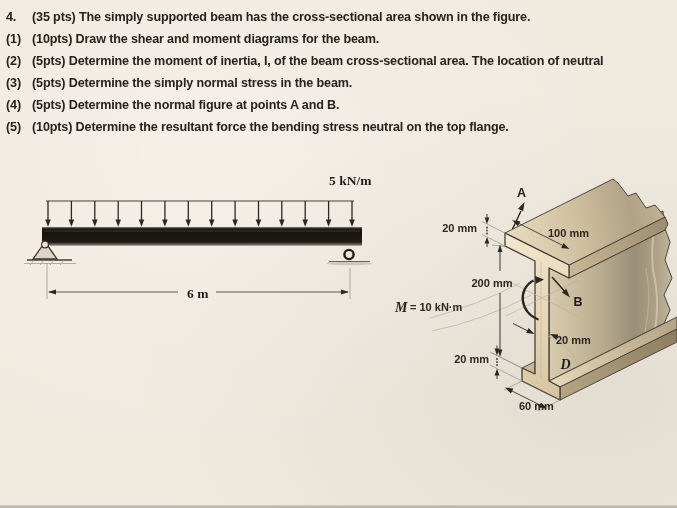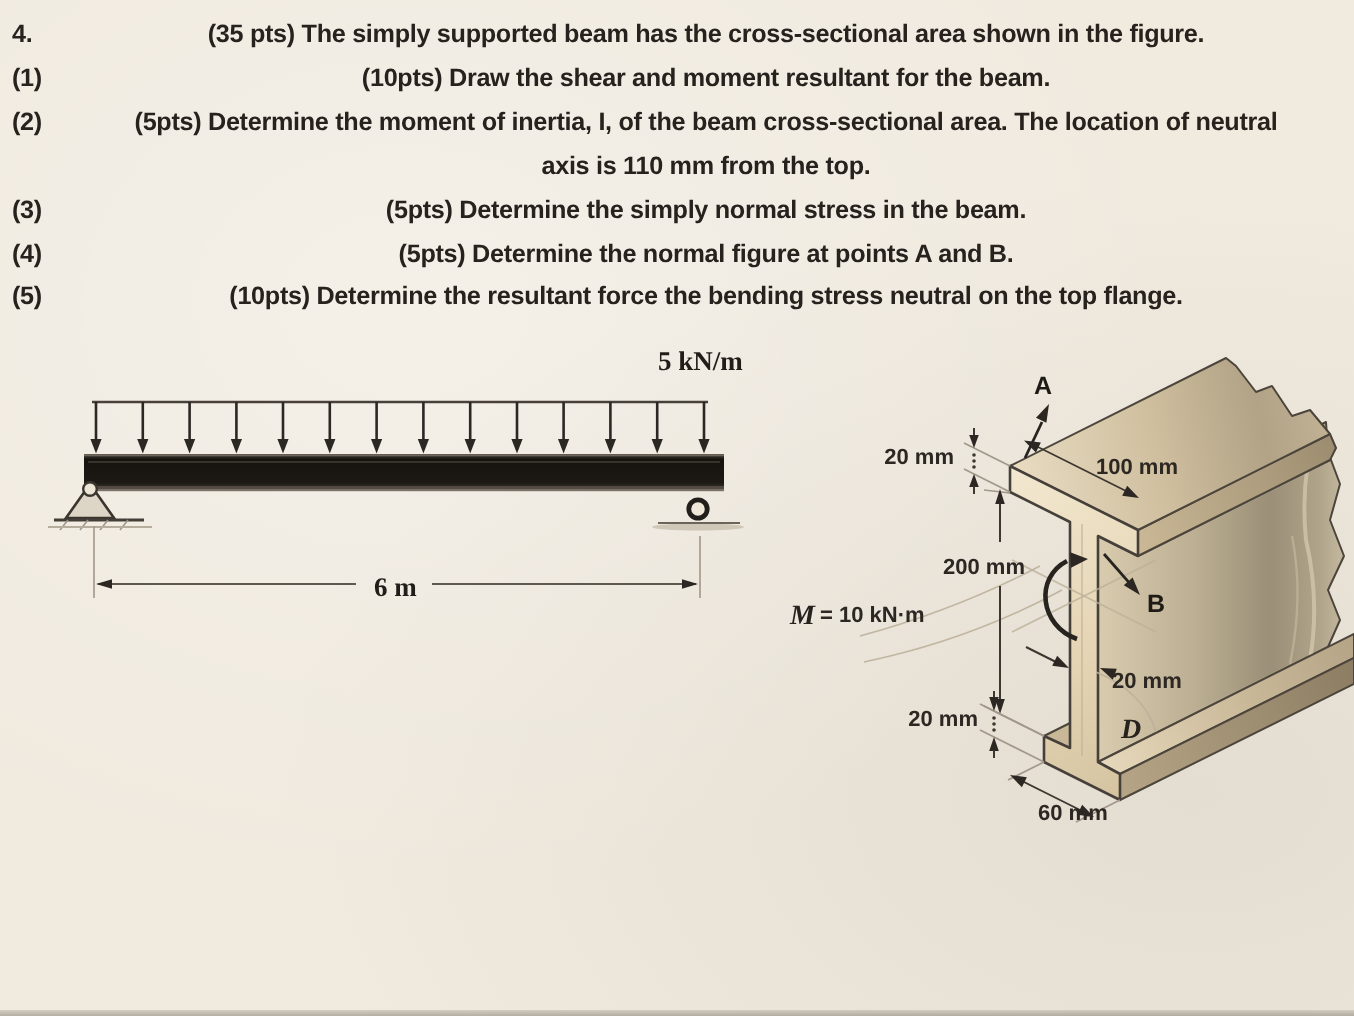--- a/index.html
+++ b/index.html
@@ -11,21 +11,21 @@
       #f0eadf;
     font-family:"Liberation Sans",sans-serif;
   }
   .text-block{
     position:absolute;top:7px;left:6px;width:668px;
     color:#27221d;font-size:12.6px;font-weight:600;letter-spacing:-0.15px;
     line-height:21.9px;
   }
   .prob-row{display:flex;white-space:nowrap;overflow:hidden;}
   .prob-marker{width:26px;flex:0 0 26px;}
-  .prob-text{flex:1;text-align:center;}
+  .prob-text{flex:1;}
   .fig-svg{position:absolute;left:0;top:0;}
   .photo-edge{position:absolute;left:0;right:0;bottom:0;height:3px;
     background:linear-gradient(#c6bfb2,#928c82);opacity:.65;}
   
   .ln{stroke:#3c3731;stroke-width:1;fill:none;}
   .ln-thin{stroke:#a1978a;stroke-width:0.8;fill:none;}
   .ln-faint{stroke:#bcb09a;stroke-width:0.8;fill:none;}
   .ah{fill:#2c2722;stroke:none;}
   .dim-txt{font:600 11px "Liberation Sans",sans-serif;fill:#2c2722;}
   .serif-txt{font:600 13.5px "Liberation Serif",serif;fill:#211d18;}
@@ -251,31 +251,27 @@
     </g>
   </svg>
 
   <div class="text-block">
     <div class="prob-row">
       <span class="prob-marker">4.</span>
       <span class="prob-text">(35 pts) The simply supported beam has the cross-sectional area shown in the figure.</span>
     </div>
     <div class="prob-row">
       <span class="prob-marker">(1)</span>
-      <span class="prob-text">(10pts) Draw the shear and moment resultant for the beam.</span>
+      <span class="prob-text">(10pts) Draw the shear and moment diagrams for the beam.</span>
     </div>
     <div class="prob-row">
       <span class="prob-marker">(2)</span>
       <span class="prob-text">(5pts) Determine the moment of inertia, I, of the beam cross-sectional area. The location of neutral</span>
     </div>
     <div class="prob-row">
-      <span class="prob-marker"></span>
-      <span class="prob-text">axis is 110 mm from the top.</span>
-    </div>
-    <div class="prob-row">
       <span class="prob-marker">(3)</span>
       <span class="prob-text">(5pts) Determine the simply normal stress in the beam.</span>
     </div>
     <div class="prob-row">
       <span class="prob-marker">(4)</span>
       <span class="prob-text">(5pts) Determine the normal figure at points A and B.</span>
     </div>
     <div class="prob-row">
       <span class="prob-marker">(5)</span>
       <span class="prob-text">(10pts) Determine the resultant force the bending stress neutral on the top flange.</span>

